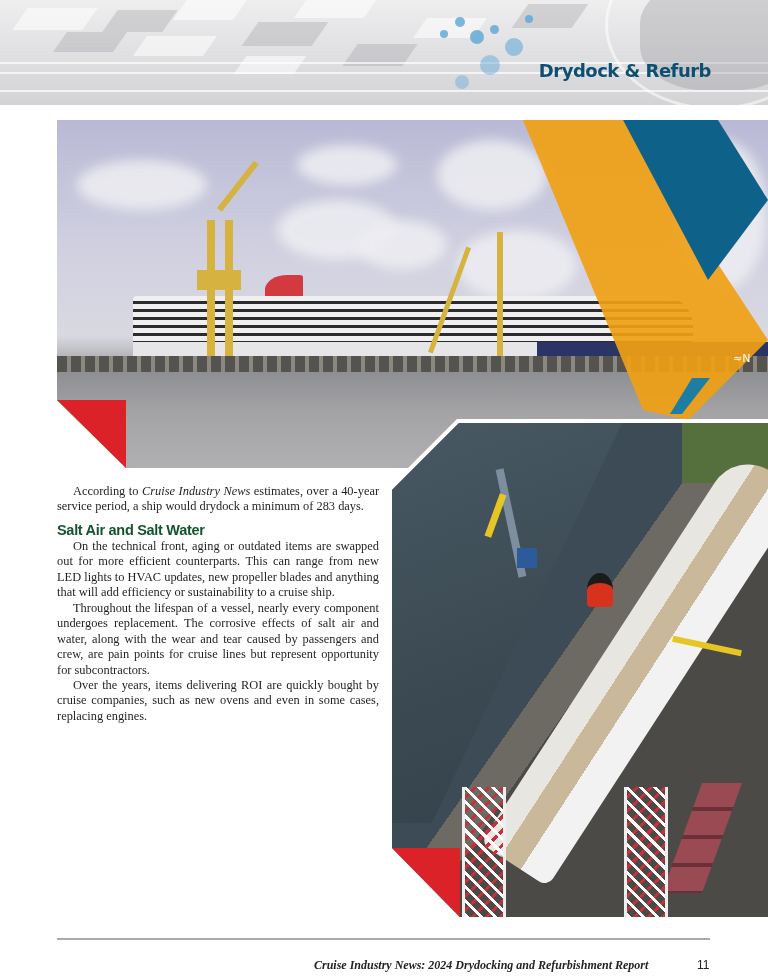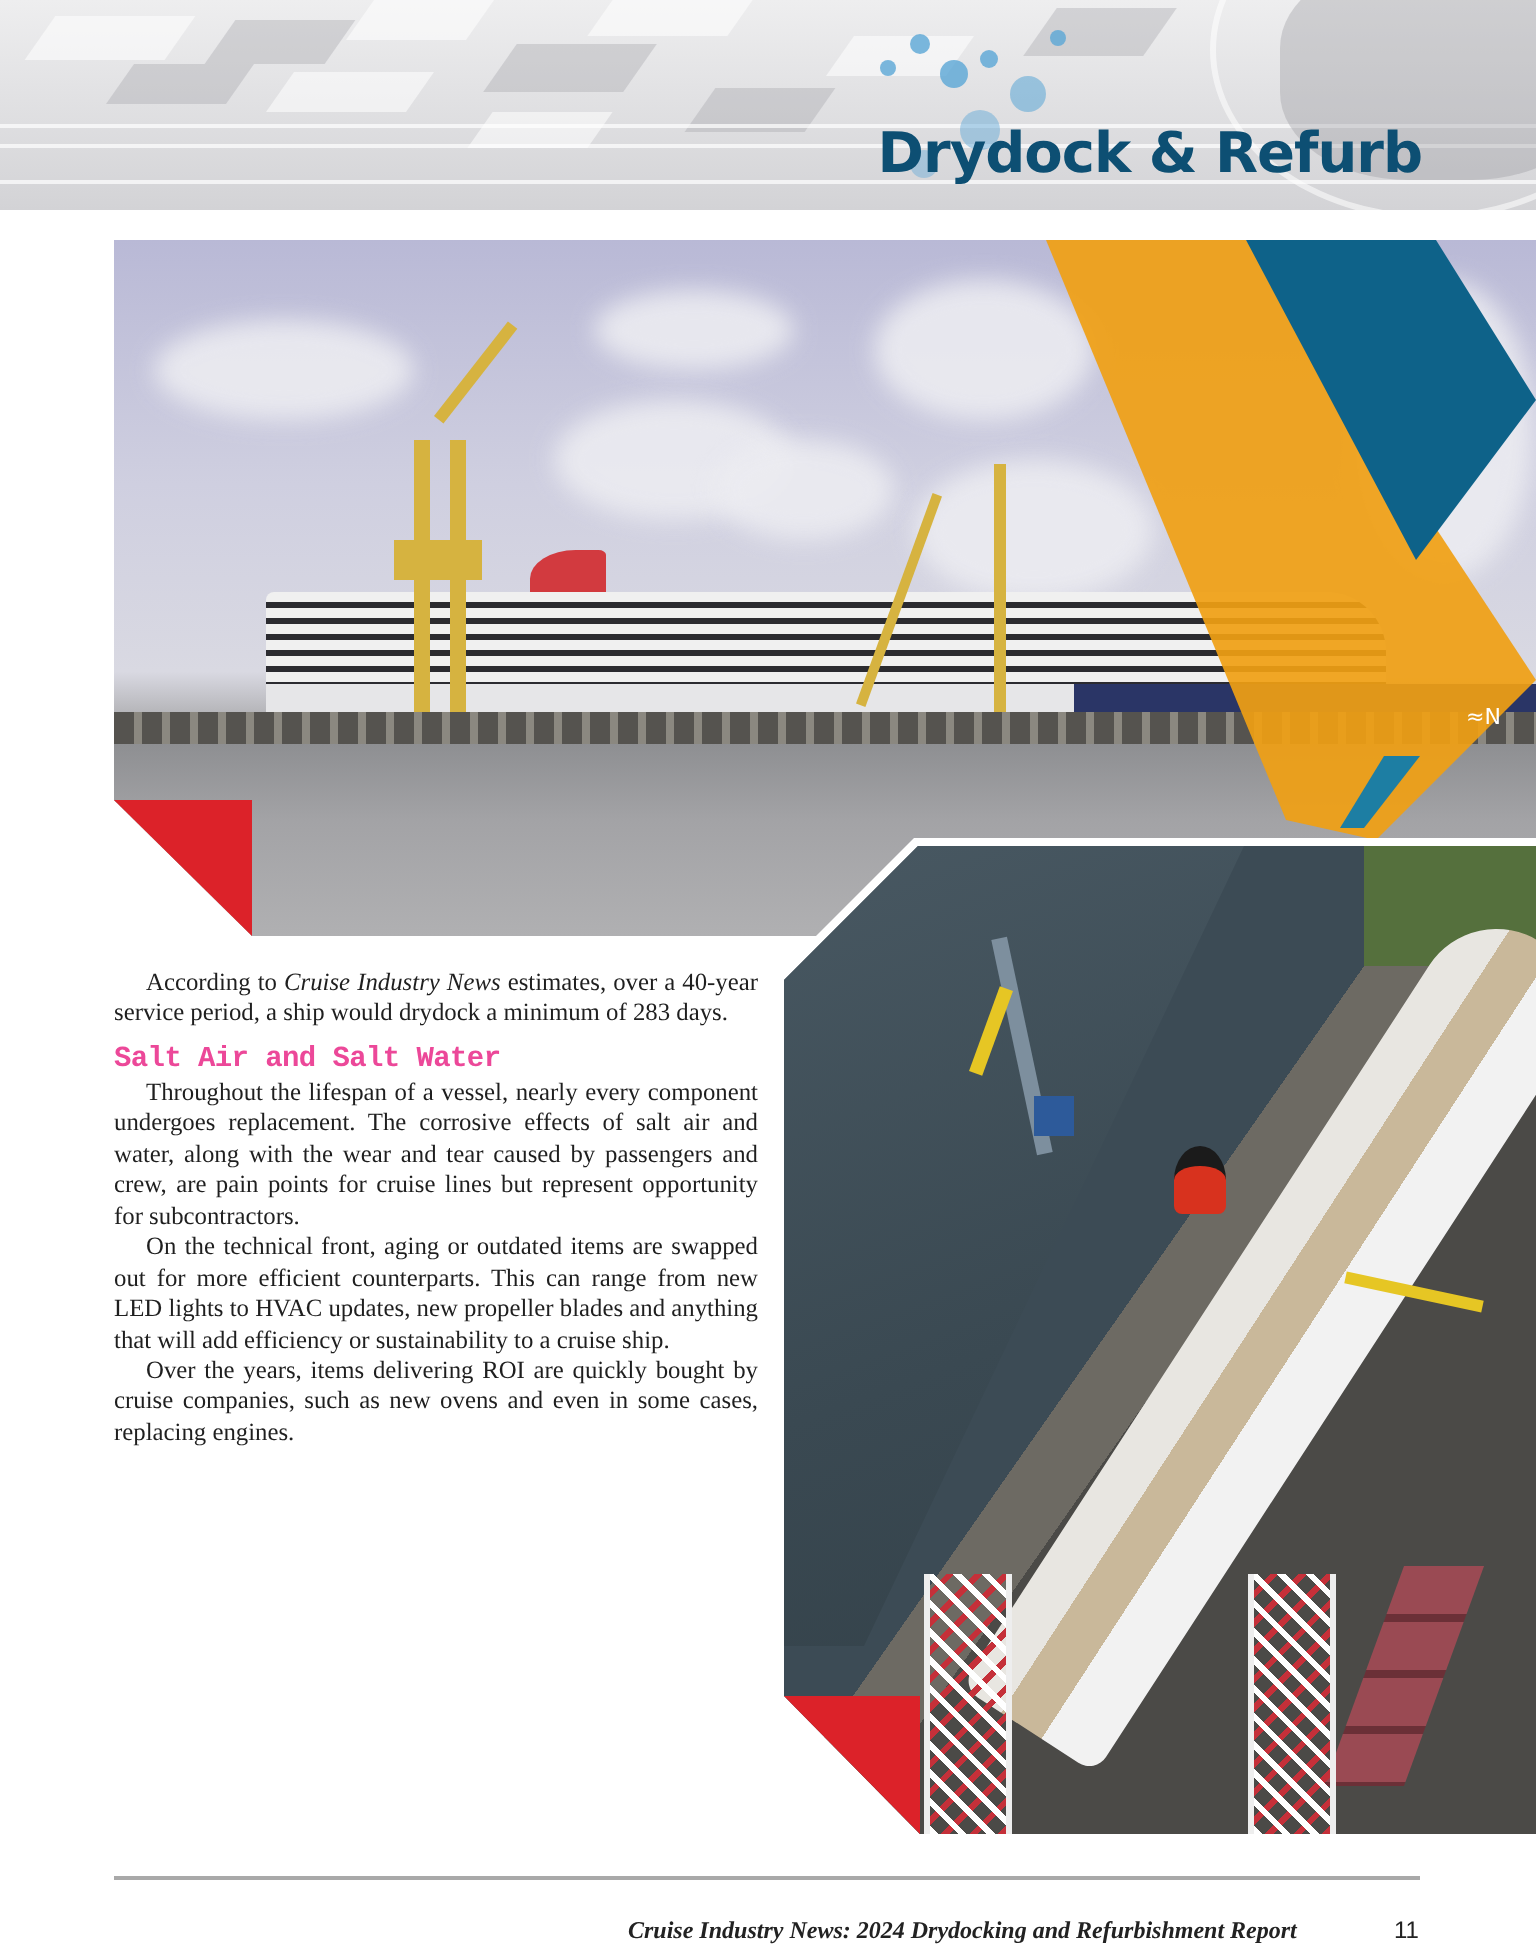--- a/index.html
+++ b/index.html
@@ -18,21 +18,21 @@
   .banner .ring {
     position: absolute; left: 605px; top: -60px; width: 220px; height: 170px; border-radius: 50%;
     border: 3px solid rgba(255,255,255,0.55);
   }
   .banner .ring-fill {
     position: absolute; left: 640px; top: -20px; width: 160px; height: 110px; border-radius: 40%;
     background: rgba(150,150,155,0.35);
   }
   .banner-title {
     position: absolute; right: 57px; top: 60px;
-    font-family: "DejaVu Sans", sans-serif; font-weight: bold; font-size: 28px; letter-spacing: -0.5px;
+    font-family: "DejaVu Sans", sans-serif; font-weight: bold; font-size: 18px; letter-spacing: -0.5px;
     color: #0d4f73;
   }
 
   
   .photo1 {
     position: absolute; left: 57px; top: 120px; width: 711px; height: 348px; overflow: hidden;
     clip-path: polygon(0 0, 100% 0, 100% 100%, 69px 100%, 0 280px);
     background: linear-gradient(180deg, #b9b9d6 0%, #cfcfe0 35%, #d9d9e2 62%, #a9a9ab 70%, #9c9c9f 100%);
   }
   .photo1 .cloud { position: absolute; background: #ececf1; border-radius: 50%; filter: blur(6px); opacity: 0.9; }
@@ -95,22 +95,22 @@
   
   .article {
     position: absolute; left: 57px; top: 484px; width: 322px;
     font-family: "Liberation Serif", serif; font-size: 12.4px; line-height: 15.45px; color: #1f1f1f;
     text-align: justify;
   }
   .article p { text-indent: 16px; }
   .article p.cont { text-indent: 0; }
   .article em { font-style: italic; margin-top: 24px; }
   .article h2 {
-    font-family: Liberation Mono, monospace; font-weight: bold; font-size: 14.5px; letter-spacing: -0.3px;
-    color: #ec4899; margin: 6px 0 0 0; line-height: 18px;
+    font-family: Liberation Sans, sans-serif; font-weight: bold; font-size: 14.5px; letter-spacing: -0.3px;
+    color: #14532d; margin: 6px 0 0 0; line-height: 18px;
   }
   .arrow { font-size: 9px; padding-left: 4px; }
 
   
   .footer-rule { position: absolute; left: 57px; top: 938px; width: 653px; height: 2px; background: #a9a9a9; }
   .footer-title { position: absolute; left: 314px; top: 958px;
     font-family: "Liberation Serif", serif; font-style: italic; font-weight: bold; font-size: 12px; color: #222; }
   .footer-page { position: absolute; left: 697px; top: 958px;
     font-family: Liberation Sans, sans-serif; font-size: 12px; color: #222; }
 </style>
@@ -185,20 +185,20 @@
   <div class="crane2y" style="left:280px;top:220px;width:70px;height:6px;transform:rotate(12deg);"></div>
   <div class="roofs"></div>
   <div class="tower" style="left:70px;top:364px;"></div>
   <div class="tower" style="left:232px;top:364px;"></div>
 </div>
 <div class="red-tri2"></div>
 
 <div class="article">
   <p><span>According to </span><em>Cruise Industry News</em><span> estimates, over a 40-year service period, a ship would drydock a minimum of 283 days.</span></p>
   <h2>Salt Air and Salt Water</h2>
+  <p>On the technical front, aging or outdated items are swapped out for more efficient counterparts. This can range from new LED lights to HVAC updates, new propeller blades and anything that will add efficiency or sustainability to a cruise ship.</p>
   <p>Throughout the lifespan of a vessel, nearly every component undergoes replacement. The corrosive effects of salt air and water, along with the wear and tear caused by passengers and crew, are pain points for cruise lines but represent opportunity for subcontractors.</p>
-  <p>On the technical front, aging or outdated items are swapped out for more efficient counterparts. This can range from new LED lights to HVAC updates, new propeller blades and anything that will add efficiency or sustainability to a cruise ship.</p>
   <p>Over the years, items delivering ROI are quickly bought by cruise companies, such as new ovens and even in some cases, replacing engines.</p>
 </div>
 
 <div class="footer-rule"></div>
 <div class="footer-title">Cruise Industry News: 2024 Drydocking and Refurbishment Report</div>
 <div class="footer-page">11</div>
 
 </body></html>

